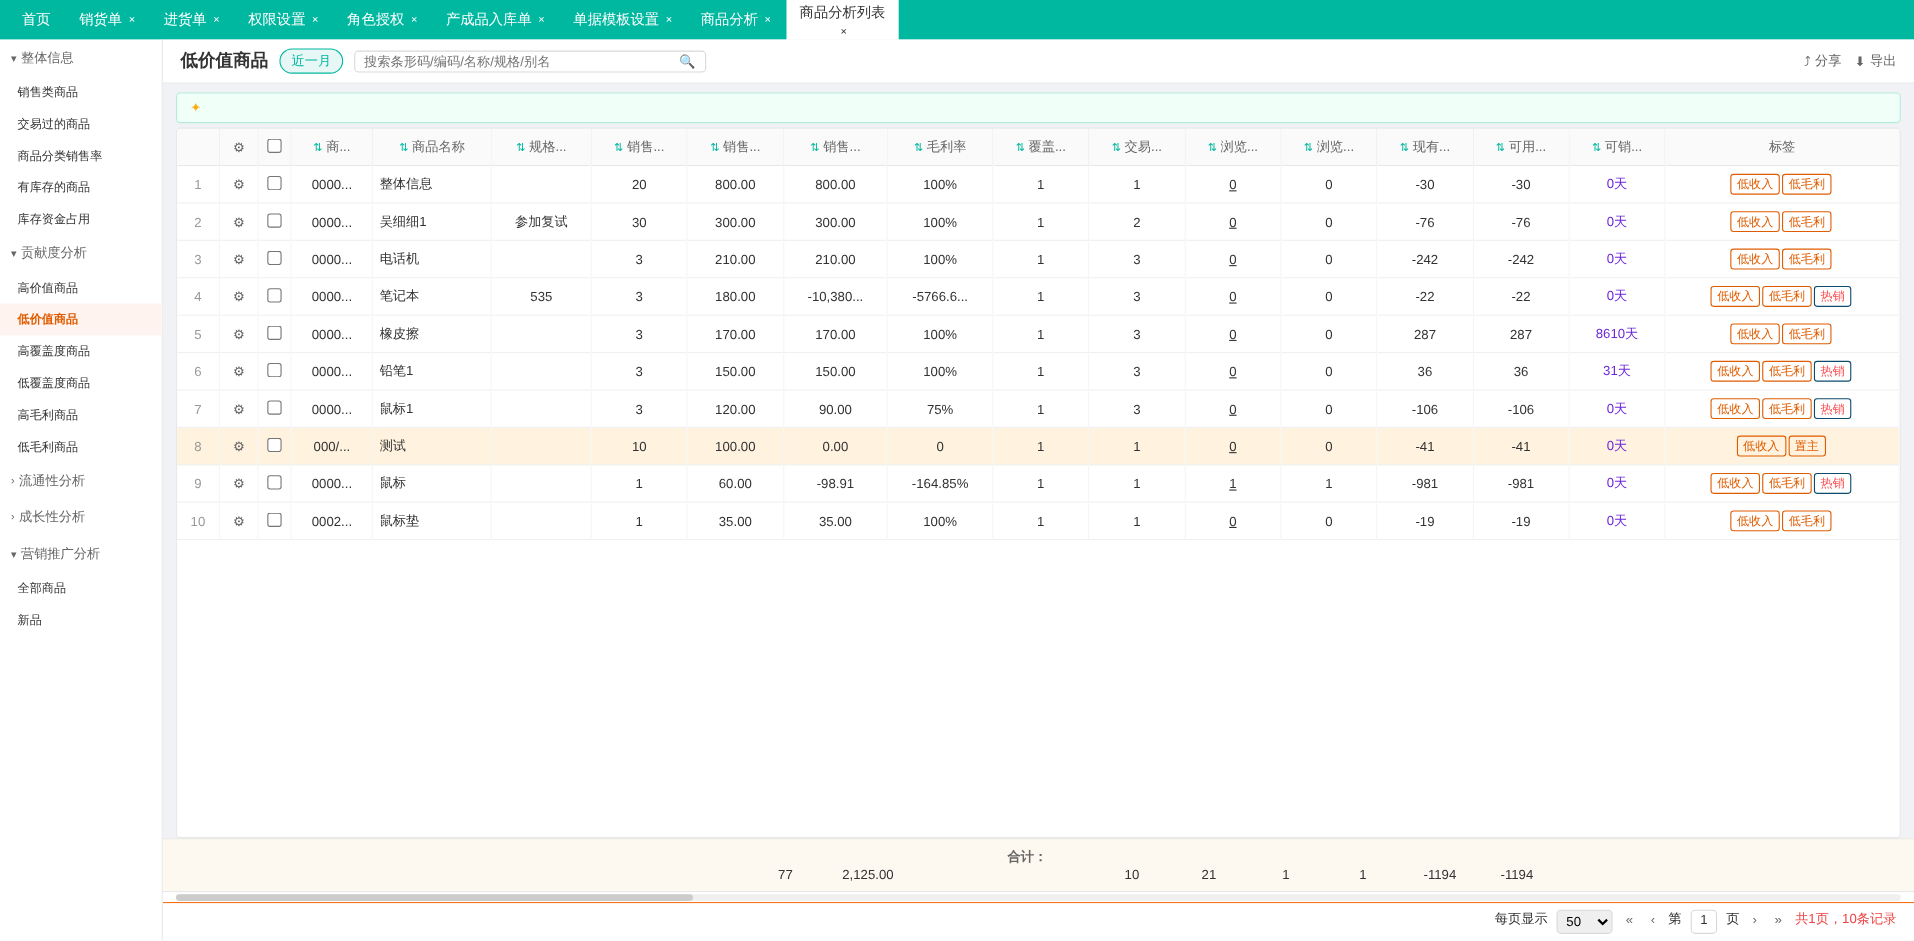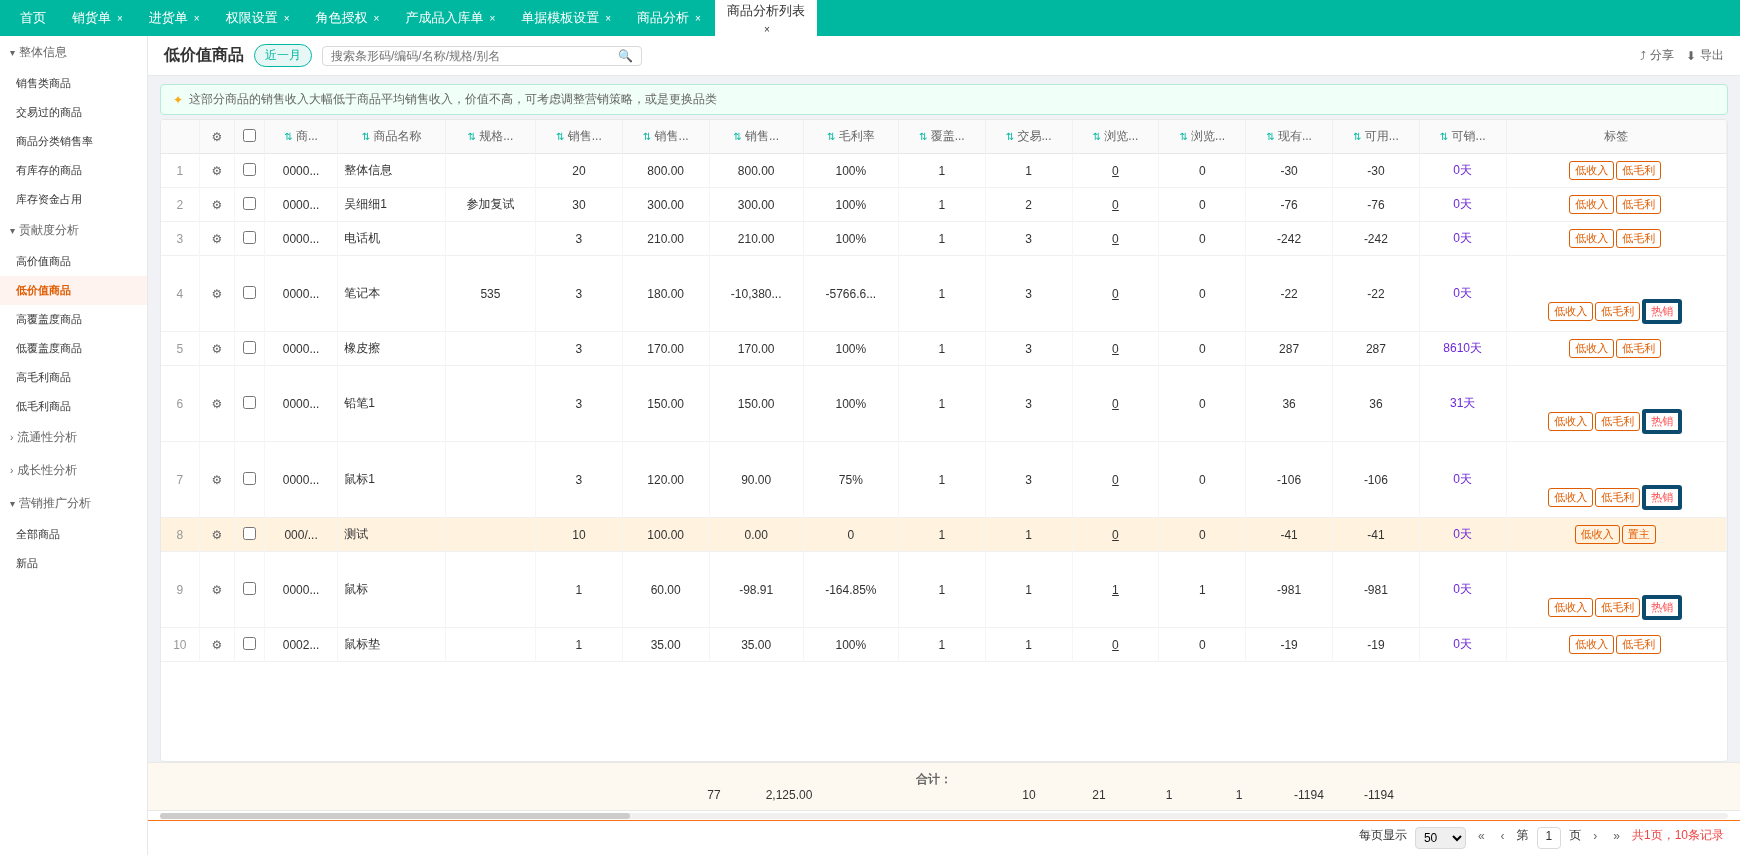--- a/index.html
+++ b/index.html
@@ -167,21 +167,21 @@
     }
     td.name-cell { text-align: left; }
     .tag {
       display: inline-block;
       padding: 1px 5px;
       border-radius: 3px;
       font-size: 11px;
       margin-right: 2px;
     }
     .tag-orange { color: #e05c00; border: 1px solid #e05c00; }
-    .tag-red { color: #ff4d4f; border: 4px solid #0c4a6e; margin-top: 36px; }
+    .tag-red { color: #ff4d4f; border: 1px solid #0c4a6e; }
     .link-underline { text-decoration: underline; cursor: pointer; color: #333; }
     .days-cell { color: #6d28d9; }
     .checkbox-col { width: 30px; }
 
     
     .footer-totals {
       background: #fef9f0;
       border-top: 1px solid #e8e8e8;
       padding: 8px 16px;
       display: flex;
@@ -344,21 +344,20 @@
         </div>
         <div class="action-btn">
           <span>⬇</span>
           <span>导出</span>
         </div>
       </div>
     </div>
 
     <div class="notice-bar">
       <span class="notice-icon">✦</span>
-      <span>这部分商品的销售收入大幅低于商品平均销售收入，价值不高，可考虑调整营销策略，或是更换品类</span>
     </div>
 
     <div class="table-container">
       <table>
         <thead>
           <tr>
               <th style="color: rgb(153, 153, 153);"></th>
             <th><span class="gear-icon">⚙</span></th>
             <th><input type="checkbox" style=""></th>
             <th><span class="sort-icon">⇅</span> 商...</th>

